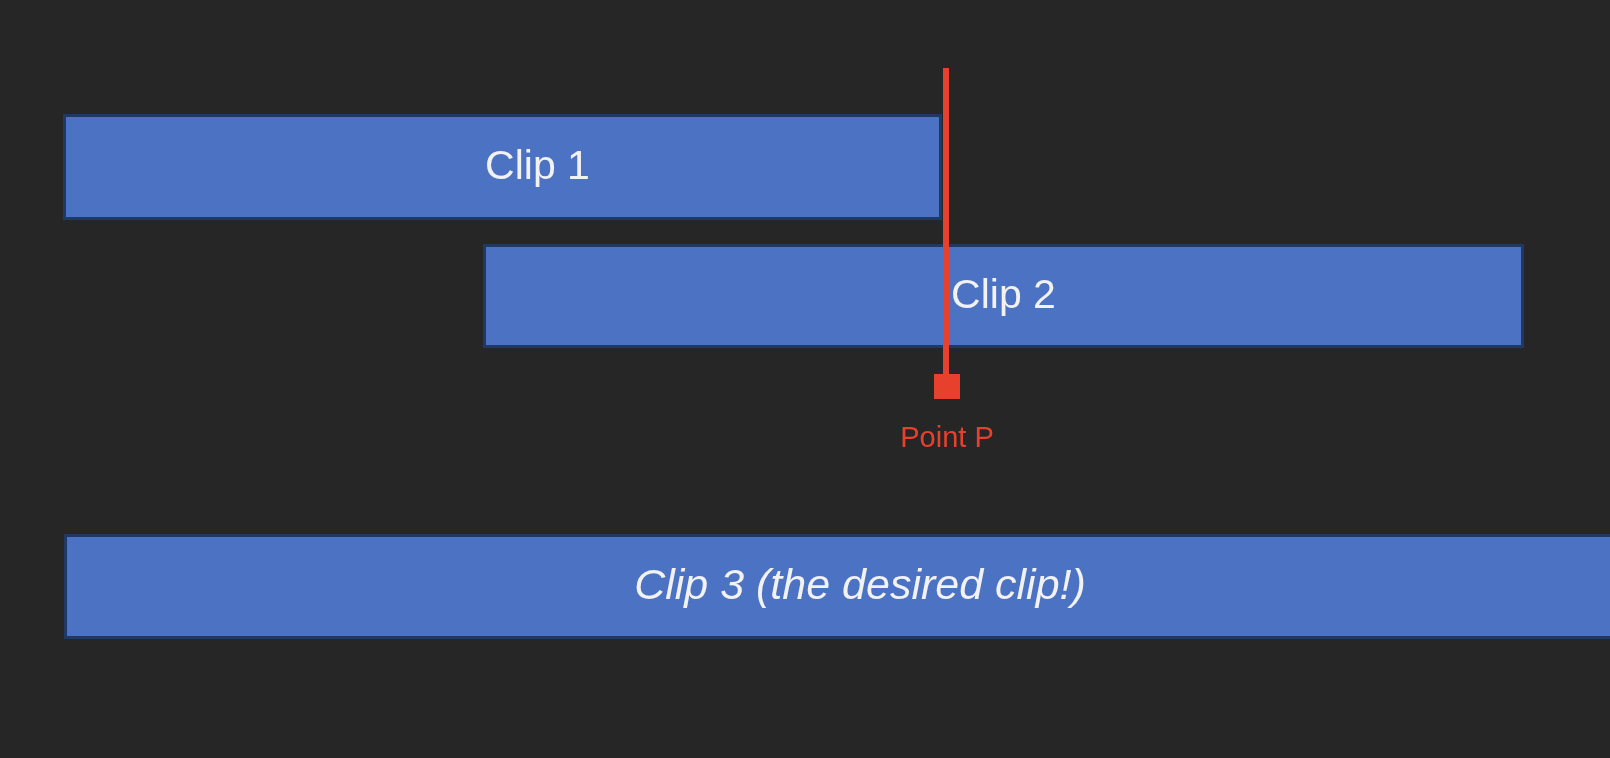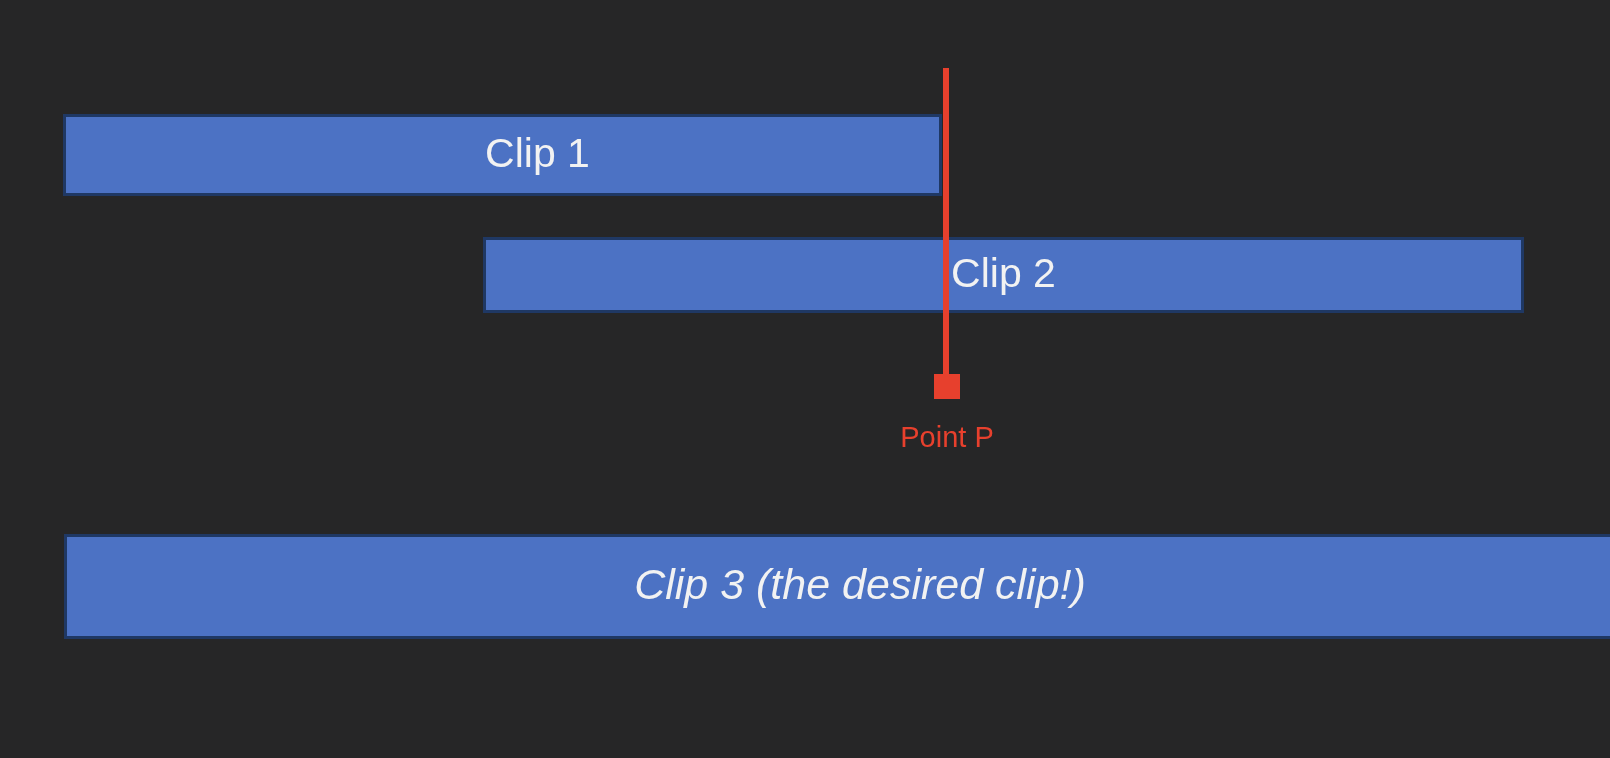--- a/index.html
+++ b/index.html
@@ -52,25 +52,25 @@
     text-align: center;
     white-space: nowrap;
     z-index: 6;
   }
 </style>
 </head>
 <body>
 
 <div class="canvas">
 
-  <div class="clip clip1" style="left:63px; top:114px; width:879px; height:82px;">
+  <div class="clip clip1" style="left:63px; top:114px; width:879px; height:106px;">
     <span class="clip-label" style="margin-left:70px;">Clip 1</span>
   </div>
 
-  <div class="clip clip2" style="left:483px; top:237px; width:1041px; height:76px;">
+  <div class="clip clip2" style="left:483px; top:244px; width:1041px; height:104px;">
     <span class="clip-label">Clip 2</span>
   </div>
 
   <div class="clip clip3" style="left:64px; top:534px; width:1592px; height:105px;font-style:italic;">
     <span class="clip-label">Clip 3 (the desired clip!)</span>
   </div>
 
   <div class="point-line" style="left:943px; top:68px; width:6px; height:306px;"></div>
 
   <div class="point-marker" style="left:934px; top:374px; width:26px; height:25px;"></div>

